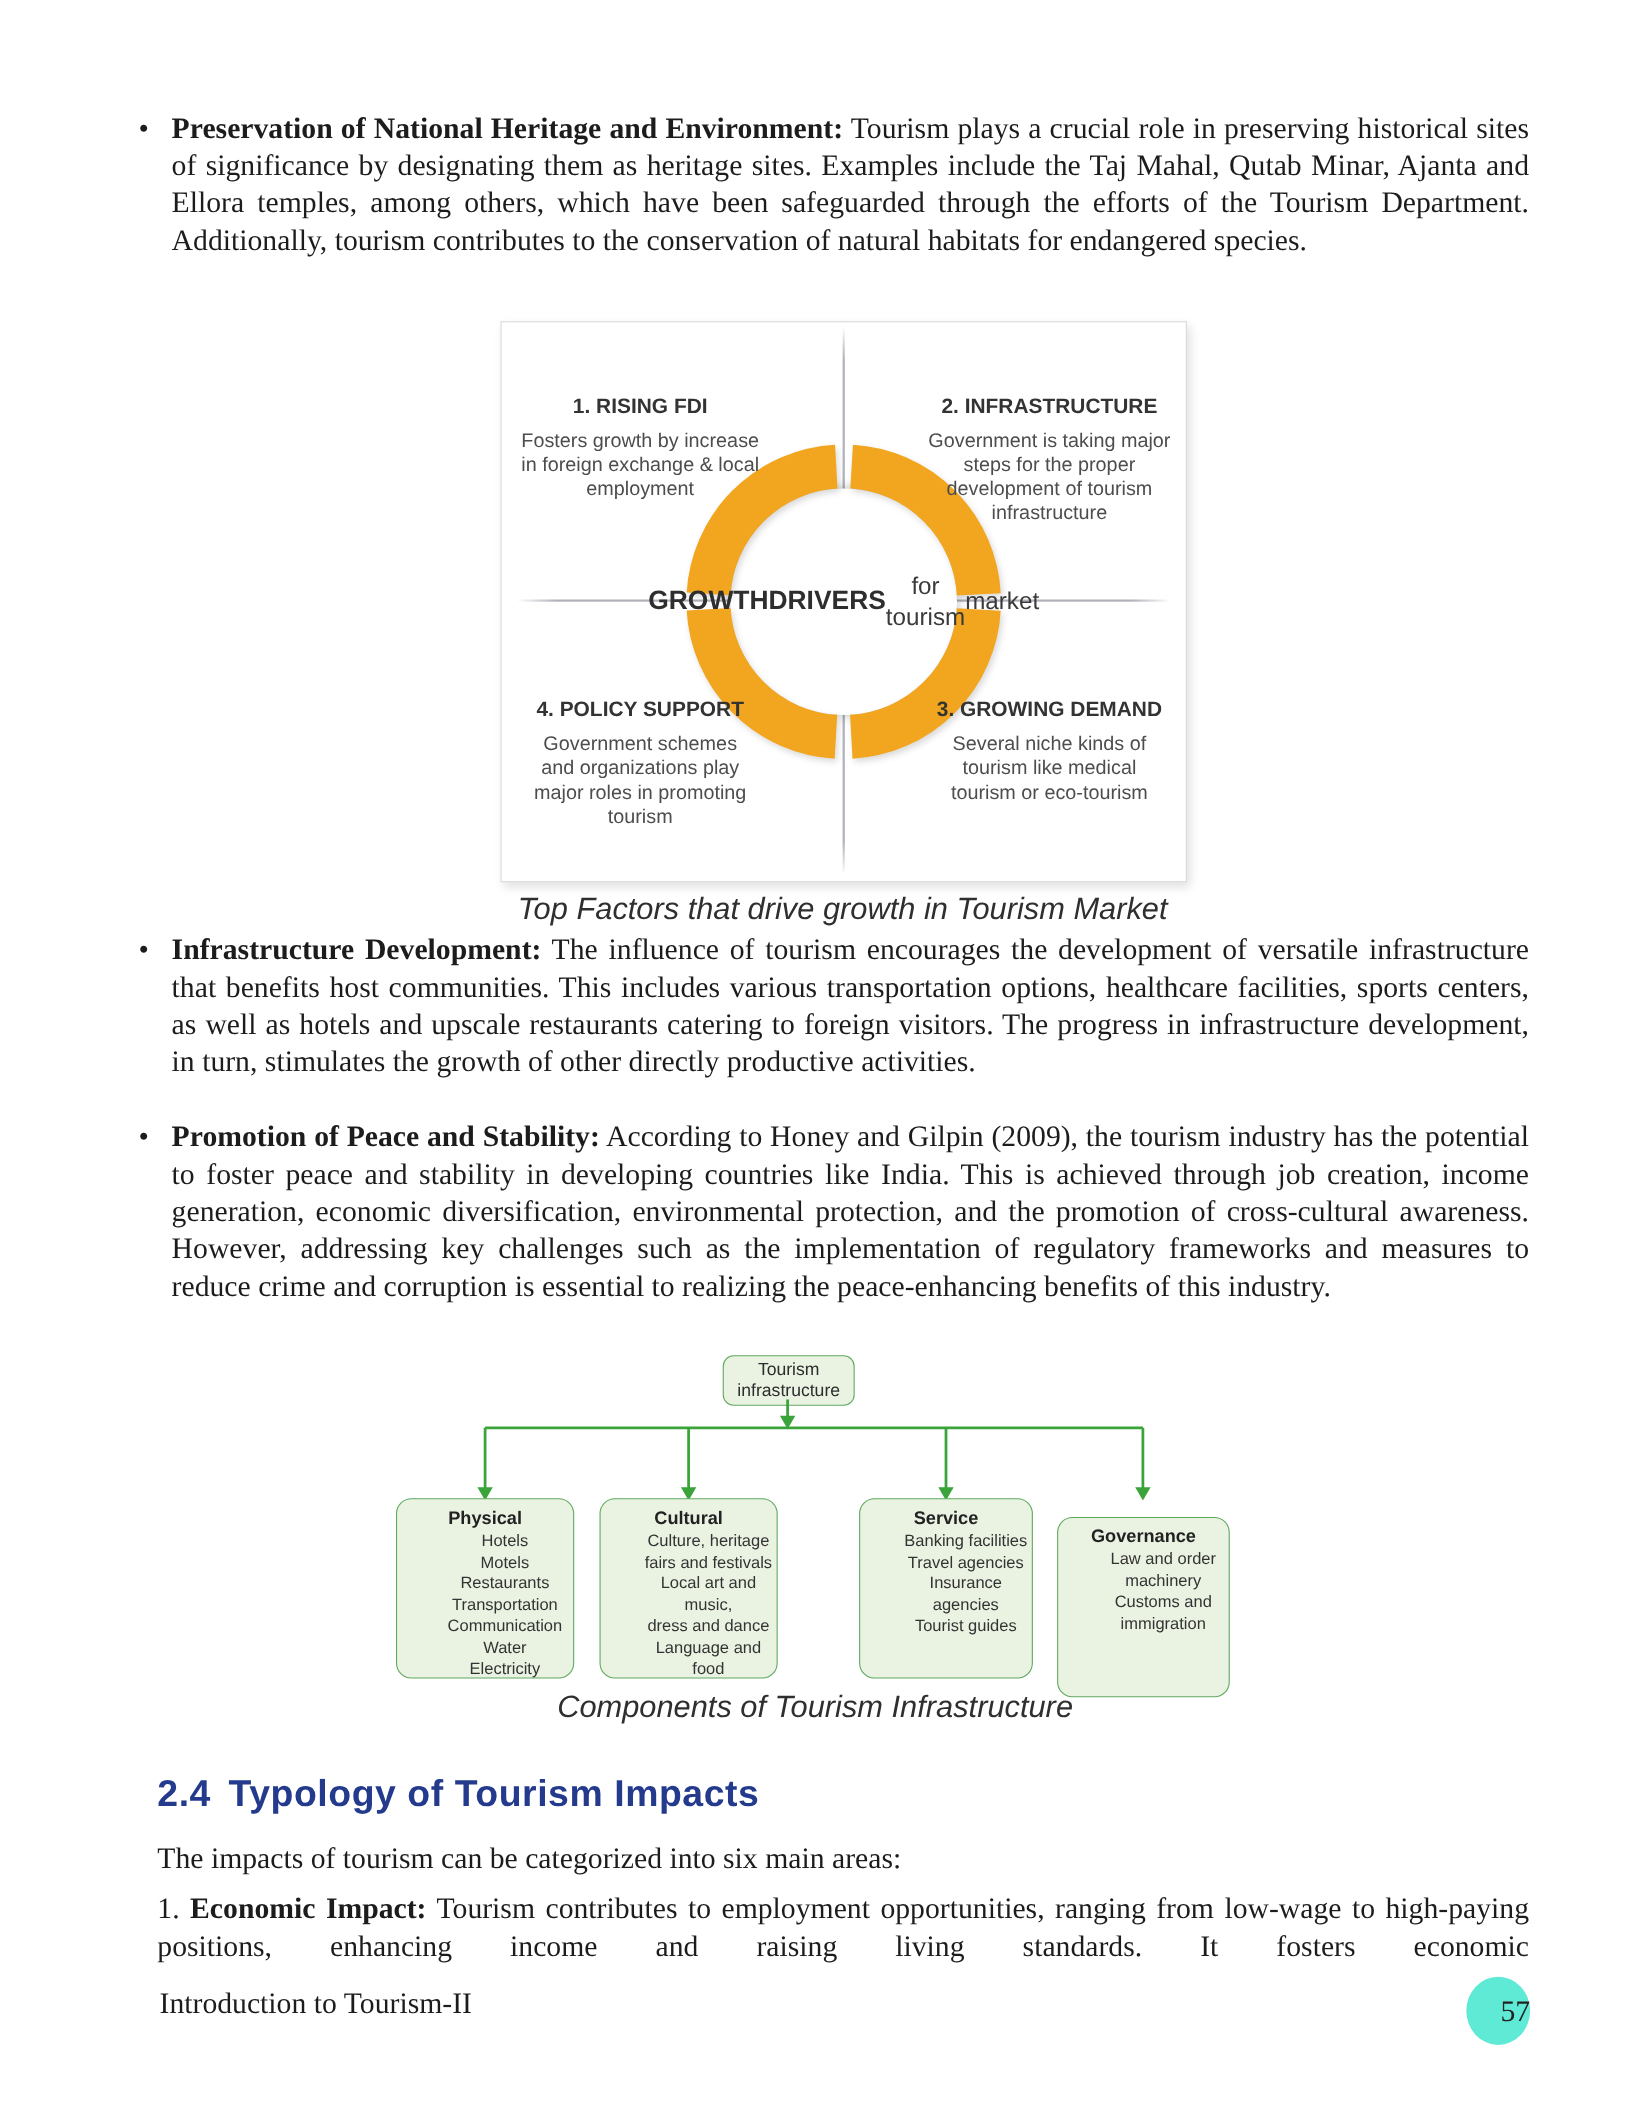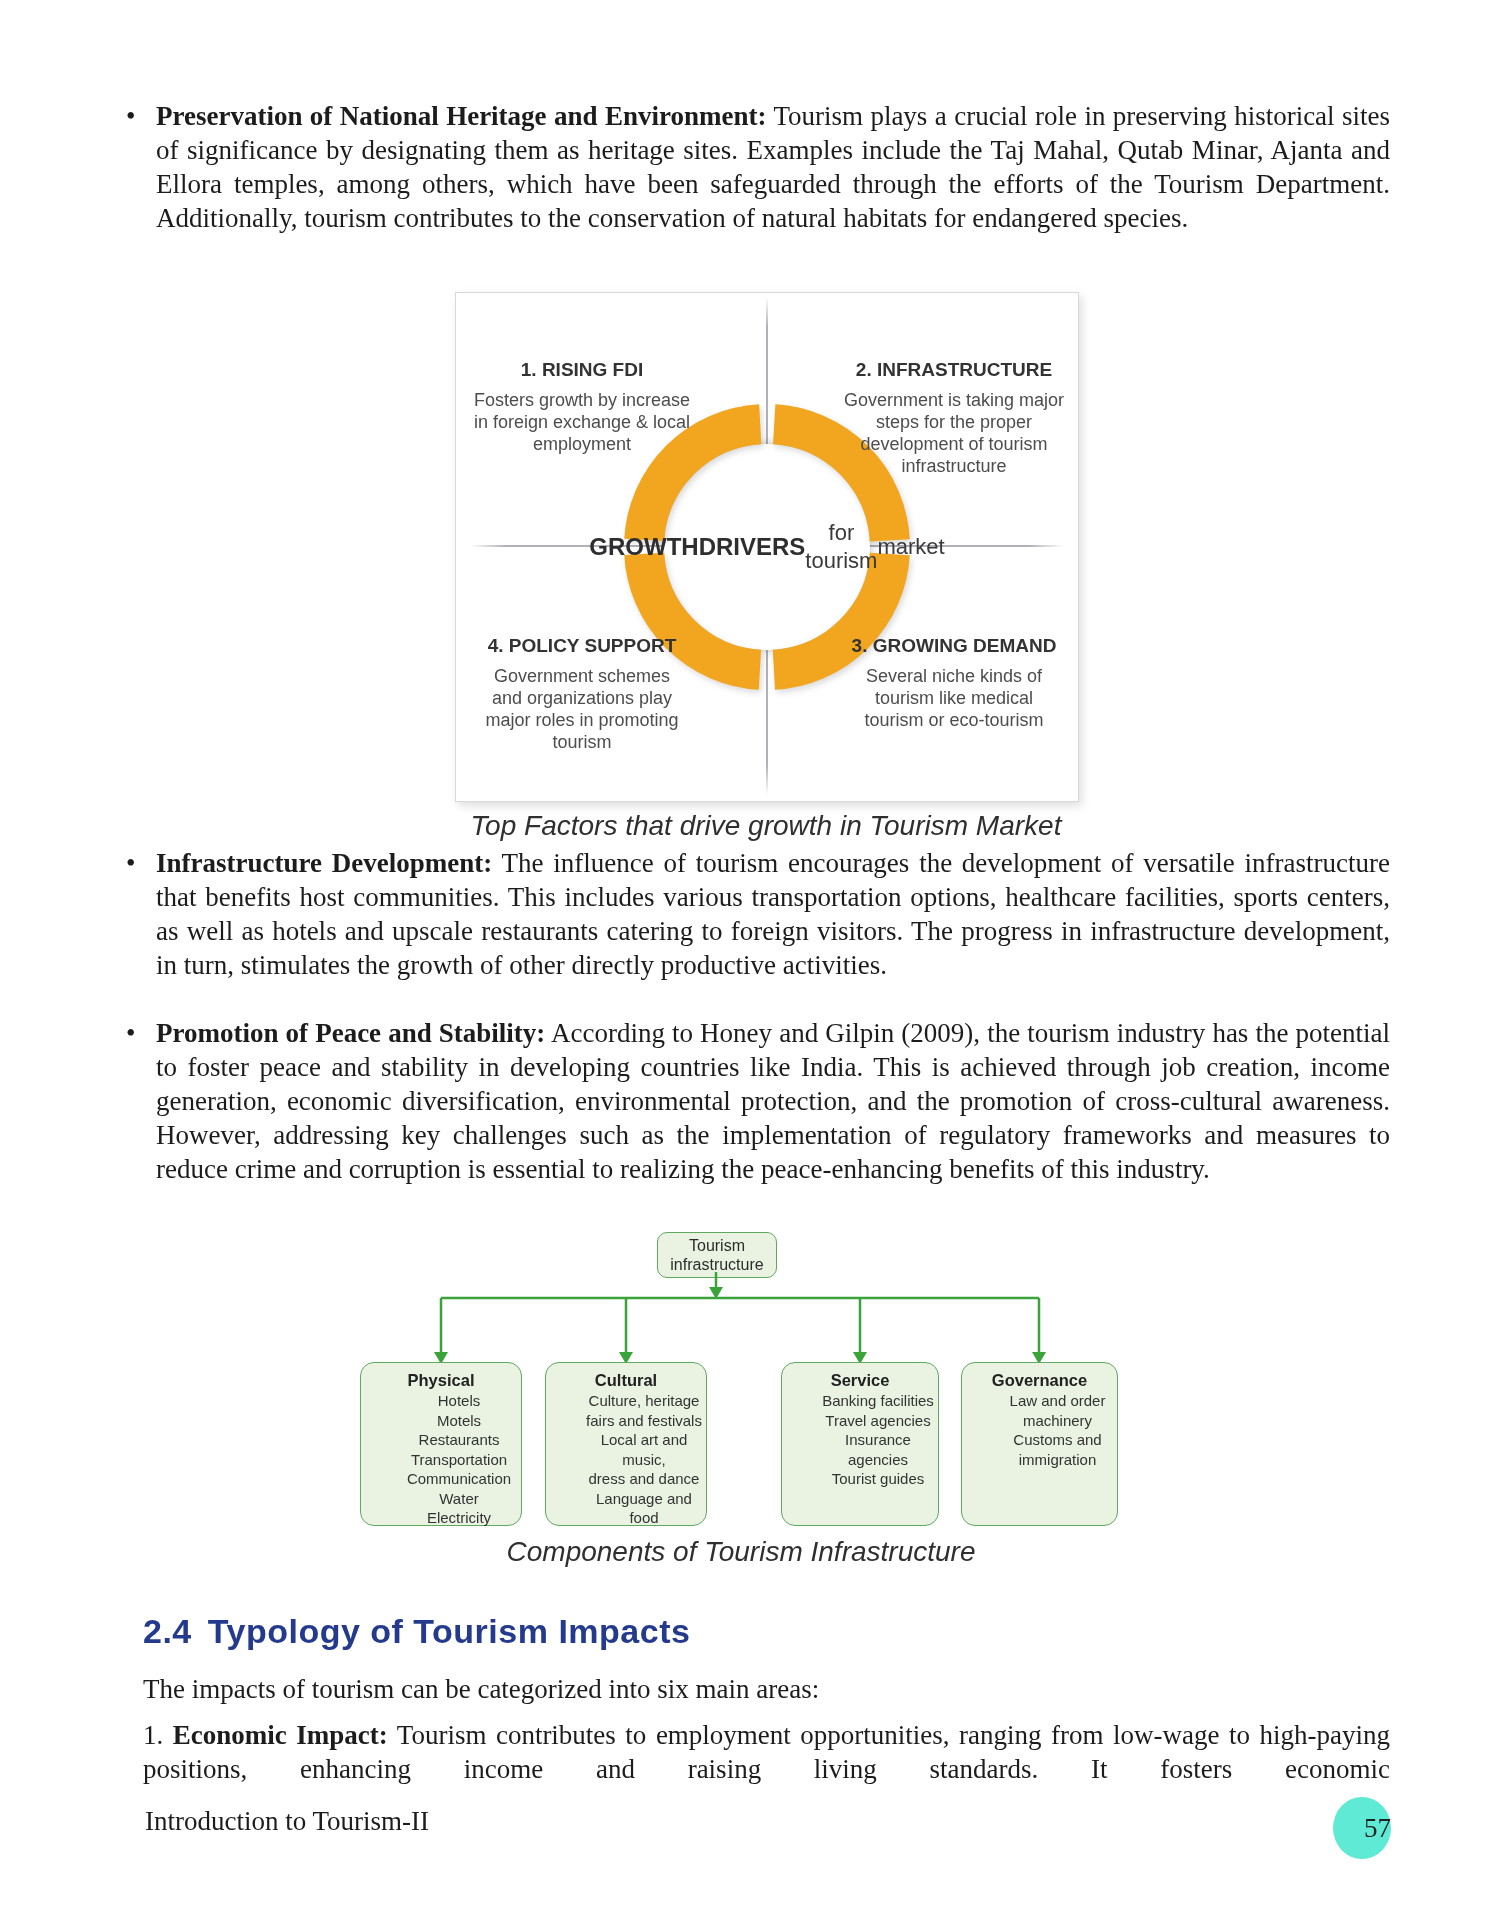--- a/index.html
+++ b/index.html
@@ -82,21 +82,21 @@
     position:absolute;top:1362px;height:164px;
     background:#eaf3e2;border:1.5px solid #5fa95f;border-radius:14px;
     font-family:"Liberation Sans",sans-serif;text-align:center;
     box-sizing:border-box;padding-top:7px;
   }
   .fc-box-title{font-weight:bold;font-size:16.5px;color:#222;line-height:21px;}
   .fc-box-items{font-size:15px;line-height:19.5px;color:#333;padding-left:36px;}
   .fc-b0{left:360px;width:162px;}
   .fc-b1{left:545px;width:162px;}
   .fc-b2{left:781px;width:158px;}
-  .fc-b3{left:961px;width:157px;}
+  .fc-b3{left:961px;width:157px;margin-top:17px;}
   
   .sec-head{
     position:absolute;left:143px;top:1612px;
     font-family:"Liberation Sans",sans-serif;font-weight:bold;
     font-size:34px;letter-spacing:0.5px;
   }
   .sec-head .num{margin-right:16px;}
   .footer-title{position:absolute;left:145px;top:1806px;font-size:27px;}
   .page-badge{
     position:absolute;left:1333px;top:1797px;width:58px;height:62px;

